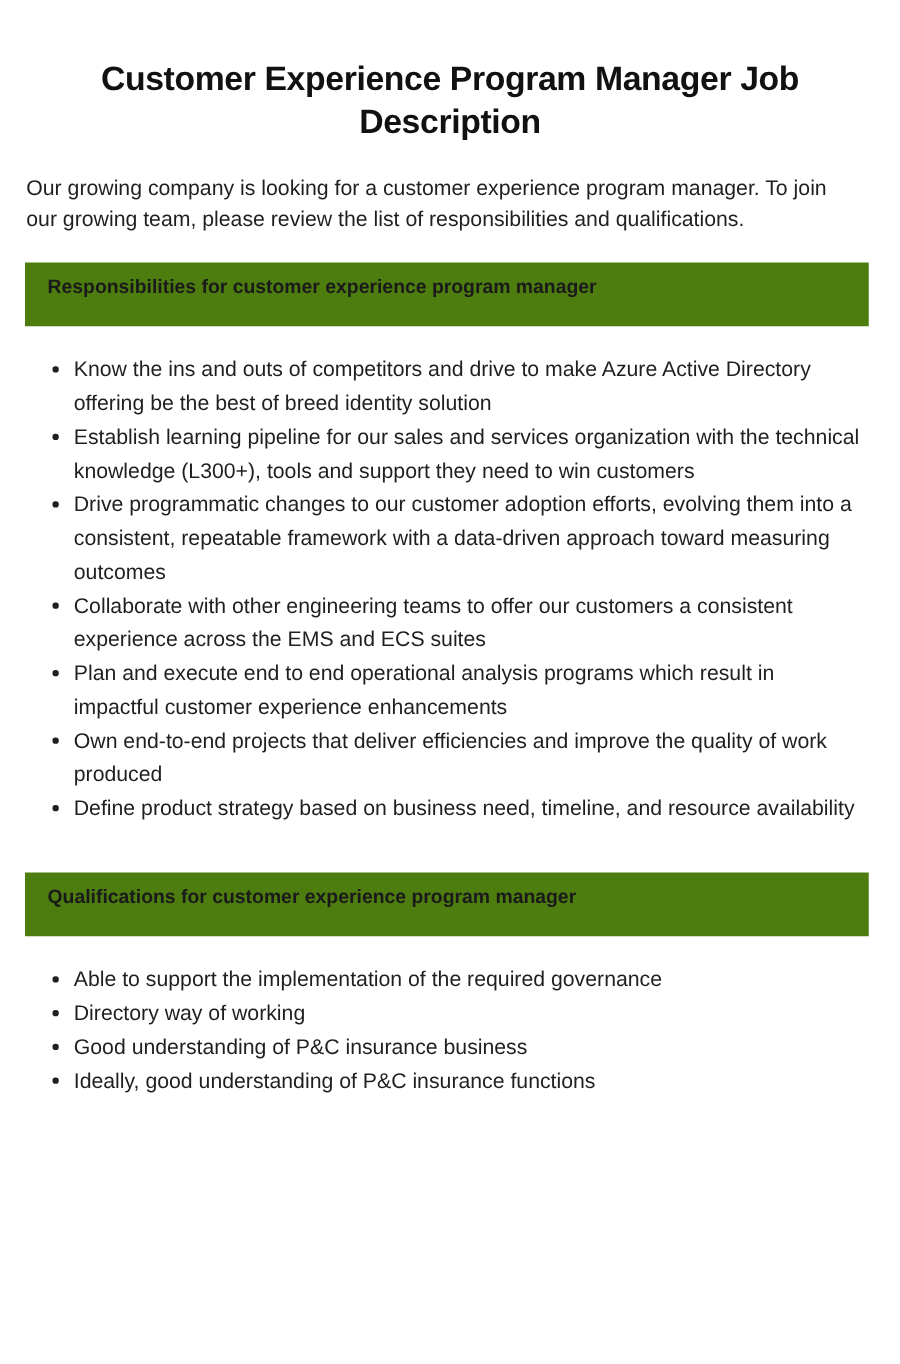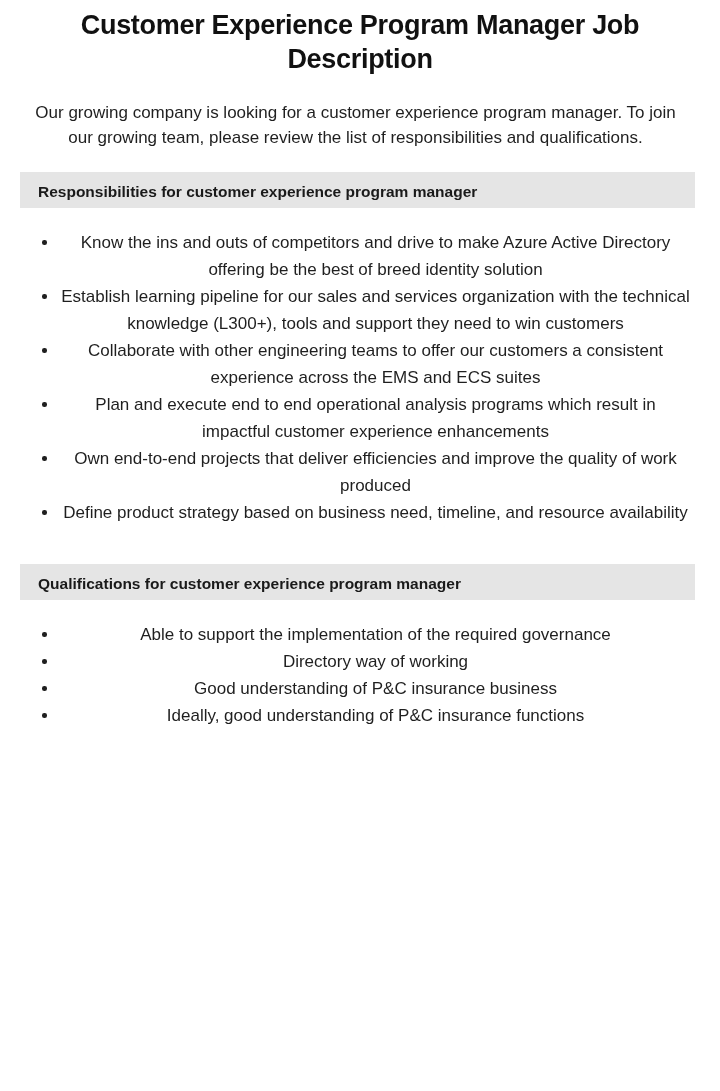--- a/index.html
+++ b/index.html
@@ -12,56 +12,56 @@
     width: 720px;
     min-height: 1091px;
     font-family: "Liberation Sans", sans-serif;
     color: #1a1a1a;
     -webkit-font-smoothing: antialiased;
   }
   .page {
     width: 720px;
     padding: 0;
     position: relative;
+    margin-top: 38px;
   }
   .doc-title {
     font-size: 27px;
     line-height: 34px;
     font-weight: bold;
     text-align: center;
     color: #111111;
     margin: 0;
     padding: 8px 22px 0 22px;
     letter-spacing: -0.3px;
   }
   .intro {
     font-size: 17px;
     line-height: 25px;
     color: #1f1f1f;
     margin: 0;
     padding: 24px 30px 0 21px;
-    text-align: center;
+    text-align: left;
   }
   .section {
     margin-top: 22px;
   }
   .section-header {
-    background: #e5e5e5;
+    background: #4d7c0f;
     margin: 0 25px 0 20px;
-    padding: 11px 0 8px 18px;
+    padding: 11px 0 23px 18px;
     font-size: 15.5px;
     font-weight: bold;
     color: #1a1a1a;
     line-height: 17px;
   }
   .bullet-list {
     list-style: none;
     margin: 0;
     padding: 21px 28px 0 42px;
-    text-align: center;
   }
   .bullet-list li {
     position: relative;
     font-size: 17px;
     line-height: 27px;
     color: #1f1f1f;
     padding-left: 17px;
     margin-bottom: 0;
   }
   .bullet-list li::before {
@@ -91,20 +91,21 @@
 
   <h1 class="doc-title">Customer Experience Program Manager Job Description</h1>
 
   <p class="intro">Our growing company is looking for a customer experience program manager. To join our growing team, please review the list of responsibilities and qualifications.</p>
 
   <section class="section section-responsibilities">
     <div class="section-header">Responsibilities for customer experience program manager</div>
     <ul class="bullet-list">
         <li>Know the ins and outs of competitors and drive to make Azure Active Directory offering be the best of breed identity solution</li>
         <li>Establish learning pipeline for our sales and services organization with the technical knowledge (L300+), tools and support they need to win customers</li>
+        <li>Drive programmatic changes to our customer adoption efforts, evolving them into a consistent, repeatable framework with a data-driven approach toward measuring outcomes</li>
         <li>Collaborate with other engineering teams to offer our customers a consistent experience across the EMS and ECS suites</li>
         <li>Plan and execute end to end operational analysis programs which result in impactful customer experience enhancements</li>
         <li>Own end-to-end projects that deliver efficiencies and improve the quality of work produced</li>
         <li>Define product strategy based on business need, timeline, and resource availability</li>
       </ul>
   </section>
 
   <section class="section section-qualifications">
     <div class="section-header">Qualifications for customer experience program manager</div>
     <ul class="bullet-list">

